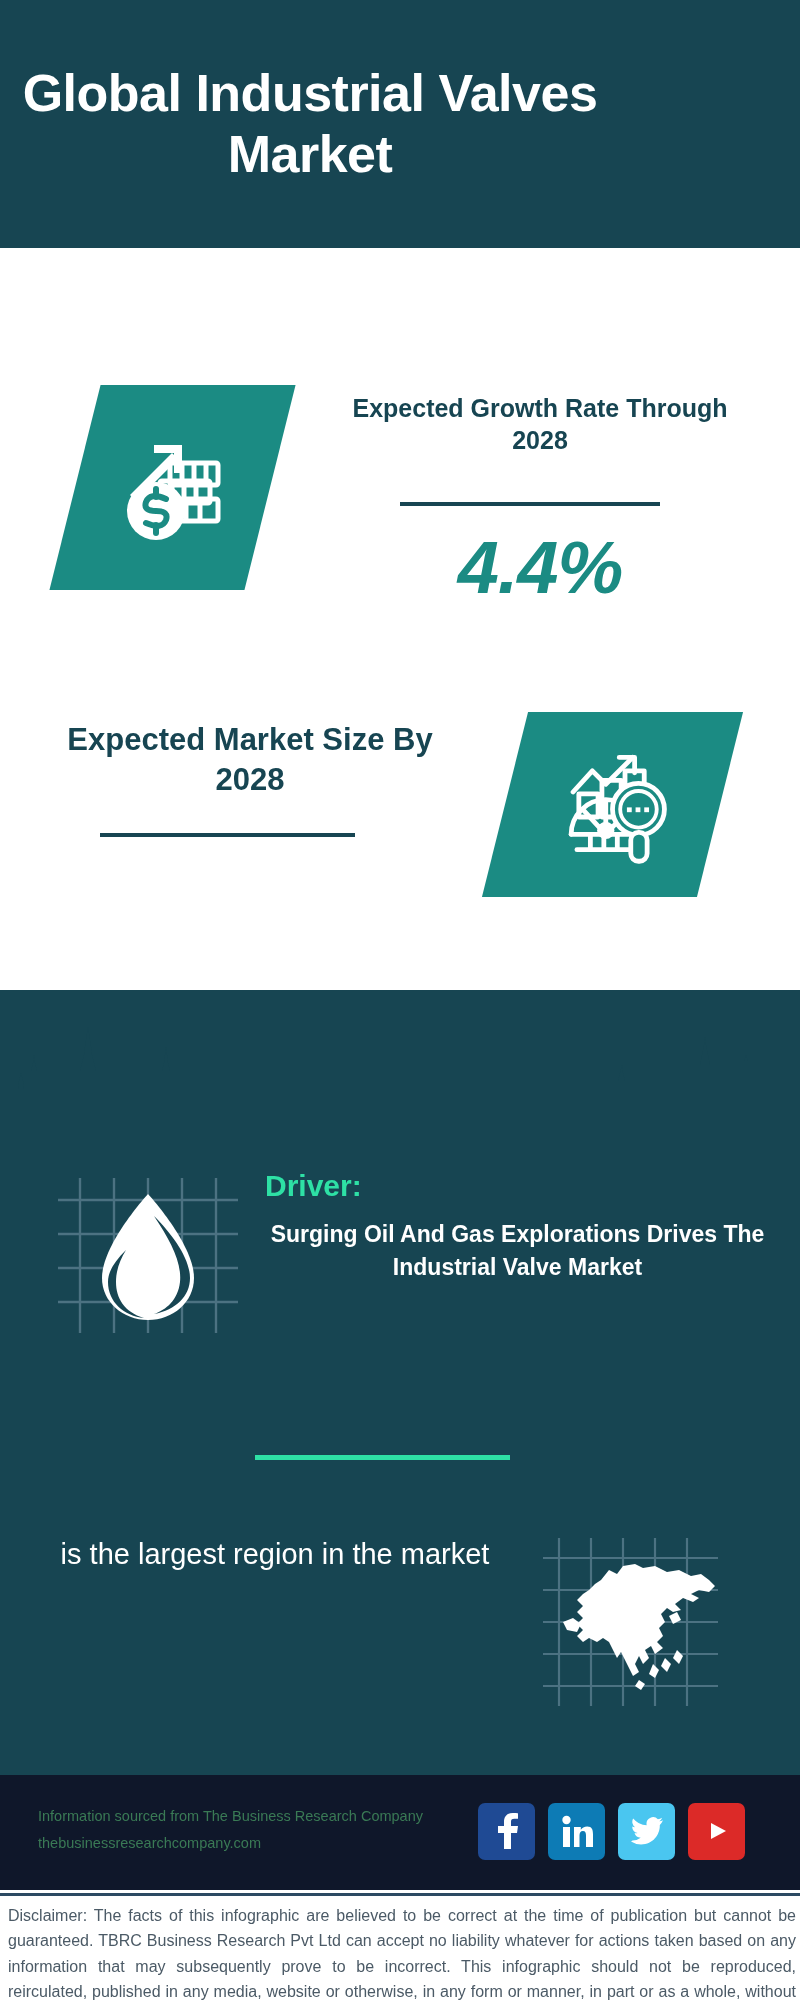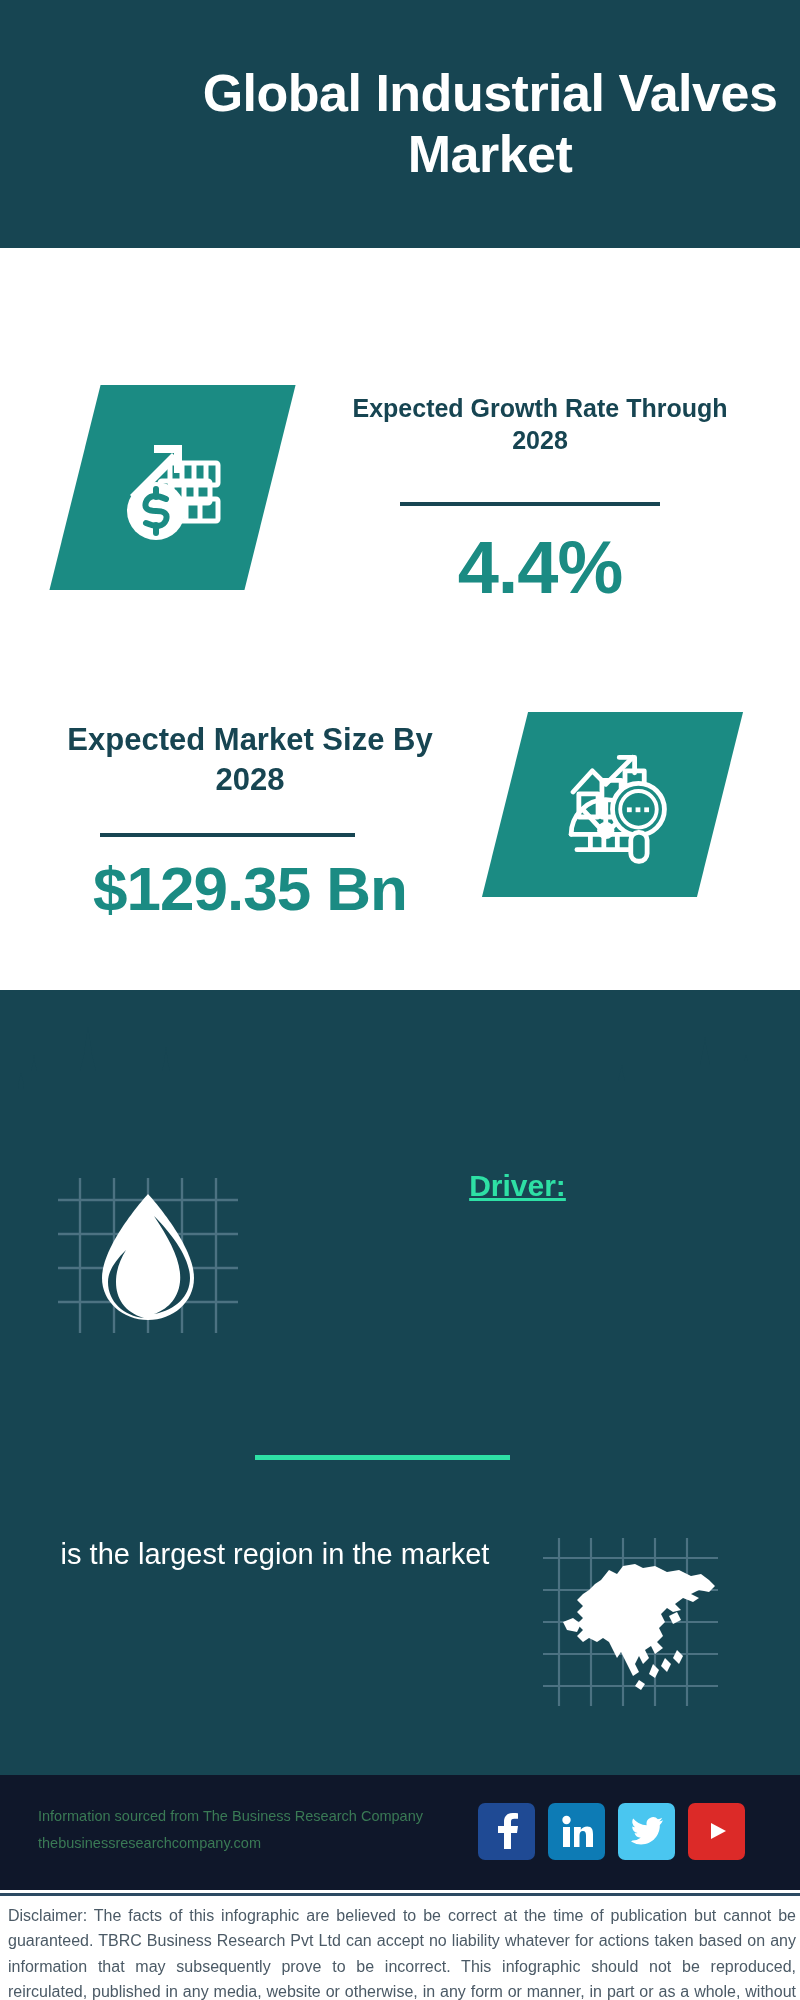--- a/index.html
+++ b/index.html
@@ -7,21 +7,21 @@
   body {
     width:800px; height:2000px; position:relative; overflow:hidden;
     font-family:"Liberation Sans", sans-serif;
     background:#ffffff;
   }
 
   
   .header {
     position:absolute; left:0; top:0; width:800px; height:248px;
     background:#174552;
-    display:flex; align-items:center; justify-content:flex-end;
+    display:flex; align-items:center; justify-content:flex-start;
   }
   .header-title {
     color:#ffffff; font-size:52px; font-weight:bold; line-height:1.18;
     text-align:center; letter-spacing:-0.5px; width:620px;
   }
 
   
   .white-zone {
     position:absolute; left:0; top:248px; width:800px; height:742px;
     background:#ffffff;
@@ -48,21 +48,21 @@
     font-size:25px; font-weight:bold; line-height:1.28;
   }
   .rule-dark {
     position:absolute; background:#174552; height:4px;
   }
   .rule-1 { left:400px; top:172px; width:260px; }
   .big-teal {
     position:absolute; color:#1b8b83; font-weight:bold;
     font-size:74px; letter-spacing:-1px; text-align:center;
   }
-  .val-1 { left:330px; top:195px; width:420px; }
+  .val-1 { left:330px; top:195px; width:420px;font-style:italic; }
 
   
   .row2 { position:absolute; left:0; top:700px; width:800px; height:300px; }
   .size-head {
     position:absolute; left:40px; top:20px; width:420px;
     text-align:center; color:#174552;
     font-size:31px; font-weight:bold; line-height:1.28;
   }
   .rule-2 { left:100px; top:133px; width:255px; }
   .val-2 { left:30px; top:153px; width:440px; font-size:62px; }
@@ -80,23 +80,22 @@
   .skyline svg { display:block; }
 
   
   .grid-tile { position:absolute; }
   .grid-tile svg { display:block; }
 
   .driver-block {
     position:absolute; left:265px; top:1168px; width:505px;
   }
   .driver-label {
-    color:#2ee0a5; font-size:30px; font-weight:bold; text-align:center;
+    color:#2ee0a5; font-size:30px; font-weight:bold; 
     line-height:1.2;
-    text-decoration:underline;
   }
   .driver-text {
     color:#ffffff; font-size:23px; font-weight:bold; text-align:center;
     line-height:1.42; margin-top:14px;
   }
 
   .mint-rule {
     position:absolute; left:255px; top:1455px; width:255px; height:5px;
     background:#2ee0a5;
   }
@@ -190,21 +189,20 @@
   </div>
 
   <div class="growth-head">Expected Growth Rate Through 2028</div>
   <div class="rule-dark rule-1"></div>
   <div class="big-teal val-1">4.4%</div>
 </div>
 
 <div class="row2">
   <div class="size-head">Expected Market Size By 2028</div>
   <div class="rule-dark rule-2"></div>
-  <div class="big-teal val-2">$129.35 Bn</div>
 
   <div class="para-icon para-icon-2">
     <div class="icon-inner">
       <svg width="125" height="125" viewBox="0 0 130 130">
         <g fill="none" stroke="#ffffff" stroke-width="5" stroke-linecap="round" stroke-linejoin="round">
 
           <polyline points="24,52 44,30 58,44 86,16"></polyline>
           <polyline points="72,16 88,16 88,32"></polyline>
 
           <rect x="30" y="54" width="20" height="24"></rect>
@@ -297,20 +295,21 @@
     </g>
     <path fill="#ffffff" d="M90 16 C90 16 44 66 44 100 C44 124 65 142 90 142 C115 142 136 124 136 100 C136 66 90 16 90 16 Z"></path>
     <path fill="#174552" d="M96 38 C112 62 124 84 122 104 C120 122 108 132 96 136 C118 132 132 118 132 100 C132 80 114 56 96 38 Z"></path>
     <path fill="#174502" opacity="0" d="M0 0"></path>
     <path fill="#174552" d="M50 104 C50 124 66 138 86 140 C66 134 58 120 58 104 C58 92 62 82 68 72 C56 84 50 94 50 104 Z"></path>
   </svg>
 </div>
 
 <div class="driver-block">
   <div class="driver-label">Driver:</div>
+  <div class="driver-text">Surging Oil And Gas Explorations Drives The Industrial Valve Market</div>
 </div>
 
 <div class="mint-rule"></div>
 
 <div class="region-block">
   <div class="region-text">is the largest region in the market</div>
 </div>
 
 <div class="grid-tile" style="left:543px; top:1538px;">
   <svg width="175" height="168" viewBox="0 0 175 168">

